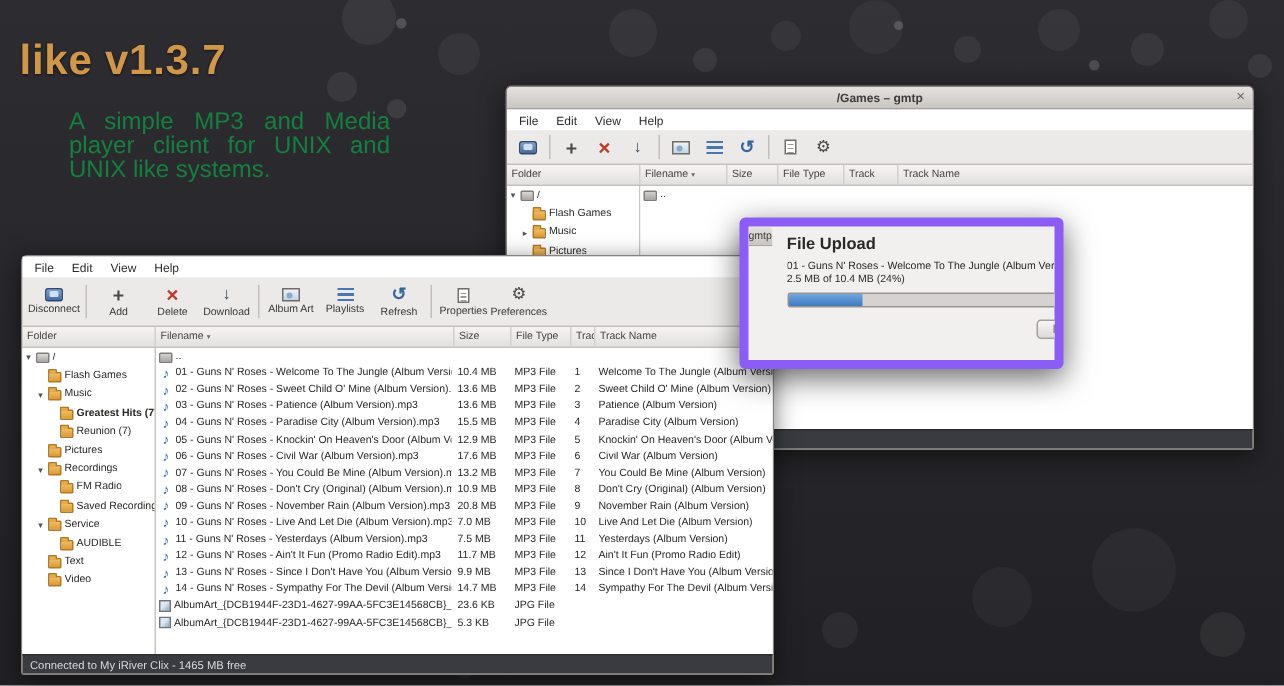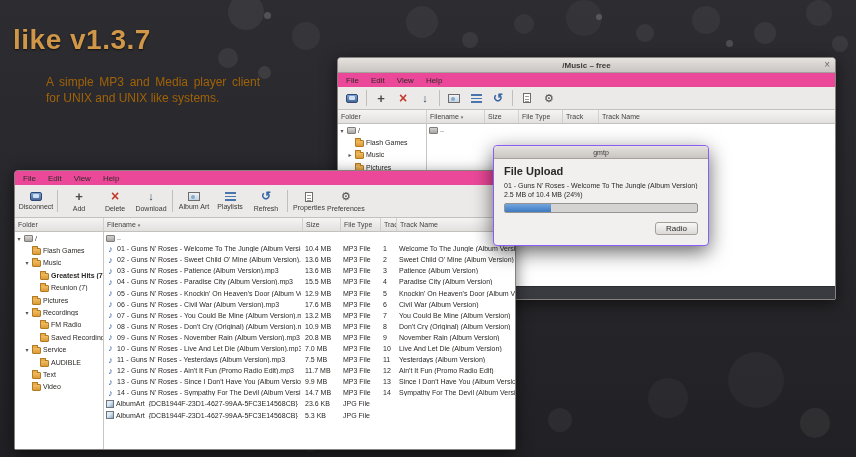--- a/index.html
+++ b/index.html
@@ -10,21 +10,21 @@
     background:linear-gradient(180deg,#2c2c31 0%,#27272b 55%,#212125 100%);
   }
   .bk { position:absolute; border-radius:50%; background:rgba(255,255,255,0.05); }
   .page-title{
     position:absolute; left:13px; top:24px;
     font-size:28px; font-weight:bold; letter-spacing:.5px;
     color:#cf9747; text-shadow:0 1px 2px rgba(0,0,0,.6); z-index:2;
   }
   .page-subtitle{
     position:absolute; left:46px; top:74px; width:214px;
-    font-size:12px; line-height:16px; color:#a16207;
+    font-size:16px; line-height:16px; color:#15803d;
     text-align:justify; z-index:2;
   }
 
   
   .window{
     position:absolute; display:flex; flex-direction:column;
     background:#eceae8; border:1px solid #85827f; border-radius:4px 4px 2px 2px;
     box-shadow:0 4px 16px rgba(0,0,0,.55);
   }
   .window.back{ left:337px; top:57px; width:499px; height:243px; z-index:10; }
@@ -32,21 +32,21 @@
 
   .titlebar{
     flex:none; height:15px; position:relative;
     background:linear-gradient(#e5e2df,#c9c5c1);
     border-bottom:1px solid #a5a19d; border-radius:3px 3px 0 0;
     display:flex; align-items:center; justify-content:center;
     font-size:8px; font-weight:bold; color:#3c3a38;
   }
   .titlebar .close{ position:absolute; right:5px; top:0; font-weight:normal; font-size:10px; color:#6e6a66; line-height:14px; }
 
-  .menubar{ flex:none; height:14px; display:flex; align-items:center; background:#ec4899; font-size:8px; color:#2e2c2a; padding-left:2px; }
+  .menubar{ flex:none; height:14px; display:flex; align-items:center; background:#ffffff; font-size:8px; color:#2e2c2a; padding-left:2px; }
   .menu-item{ padding:1px 6px; }
 
   .toolbar{ flex:none; display:flex; align-items:center; background:#eceae8; border-bottom:1px solid #c4c0bc; padding:0 3px; }
   .front .toolbar{ height:33px; }
   .back  .toolbar{ height:23px; }
   .tbtn{ display:flex; flex-direction:column; align-items:center; justify-content:center; min-width:36px; height:30px; gap:2px; border-radius:2px; }
   .tbtn2{ display:flex; align-items:center; justify-content:center; width:22px; height:20px; border-radius:2px; }
   .tlabel{ font-size:7px; color:#3a3836; white-space:nowrap; }
   .ticon{ height:12px; display:flex; align-items:center; justify-content:center; }
   .tsep{ width:1px; height:22px; background:#c2beba; margin:0 3px; flex:none; }
@@ -102,23 +102,23 @@
   .gi-albumart::after{ content:""; position:absolute; left:2px; top:2px; width:4px; height:4px; border-radius:50%; background:#8aa8c8; }
   .gi-playlist{ width:11px; height:9px; background:repeating-linear-gradient(to bottom,#4a76ae 0 1.5px,transparent 1.5px 3.6px); }
   .gi-refresh::before{ content:"↺"; font-size:12px; font-weight:bold; color:#3465a4; line-height:11px; }
   .gi-properties{ width:8px; height:10px; background:#fff; border:1px solid #6f6c69; position:relative; }
   .gi-properties::after{ content:""; position:absolute; left:1px; right:1px; top:2px; height:6px; background:repeating-linear-gradient(to bottom,#9a9794 0 1px,transparent 1px 2.6px); }
   .gi-preferences::before{ content:"⚙"; font-size:11px; color:#4a4846; line-height:11px; }
 
   
   .dialog{
     position:absolute; left:493px; top:145px; width:216px; height:101px; z-index:30;
-    background:#f2f0ee; border:1px solid #8b5cf6; border-radius:4px;
+    background:#f2f0ee; border:6px solid #8b5cf6; border-radius:4px;
     box-shadow:0 6px 20px rgba(0,0,0,.6); overflow:hidden;
-    display:flex; flex-direction:column;
+    display:flex; 
   }
   .dialog .titlebar{ height:13px; font-size:7px; font-weight:normal; }
   .dialog-body{ flex:1; padding:5px 10px 6px; position:relative; }
   .dlg-heading{ font-size:11px; font-weight:bold; color:#2a2826; margin:1px 0 5px; }
   .dlg-file{ font-size:7px; color:#2a2826; white-space:nowrap; overflow:hidden; }
   .dlg-progress-text{ font-size:7px; color:#2a2826; margin-top:2px; }
   .progress{ margin-top:5px; height:10px; background:#d5d3d1; border:1px solid #97938f; border-radius:2px; overflow:hidden; }
   .progress-fill{ height:100%; background:linear-gradient(#72a5de,#3d7ac0); }
   .dlg-actions{ text-align:right; margin-top:4px; }
   .btn-cancel{
@@ -155,21 +155,21 @@
   <div class="bk" style="left:728px;top:352px;width:56px;height:56px;background:rgba(255,255,255,.04)"></div>
   <div class="bk" style="left:800px;top:408px;width:30px;height:30px;background:rgba(255,255,255,.06)"></div>
   <div class="bk" style="left:302px;top:436px;width:16px;height:16px;background:rgba(255,255,255,.05)"></div>
 </div>
 
 <h1 class="page-title">like v1.3.7</h1>
 <p class="page-subtitle">A simple MP3 and Media player client for UNIX and UNIX like systems.</p>
 
 <div class="window back">
   <div class="titlebar">
-    <span>/Music – free</span>
+    <span>/Games – gmtp</span>
     <span class="close">×</span>
   </div>
   <div class="menubar">
 
       <span class="menu-item">File</span>
 
       <span class="menu-item">Edit</span>
 
       <span class="menu-item">View</span>
 
@@ -645,20 +645,23 @@
             <span class="fic gi-image"></span>
             <span class="lbl">AlbumArt_{DCB1944F-23D1-4627-99AA-5FC3E14568CB}_Small.jpg</span>
           </span>
           <span class="cell c-size">5.3 KB</span>
           <span class="cell c-type">JPG File</span>
           <span class="cell c-track"></span>
           <span class="cell c-tname"></span>
         </div>
       </div>
   </div>
+  <div class="statusbar">
+    <span>Connected to My iRiver Clix - 1465 MB free</span>
+  </div>
 </div>
 
 <div class="dialog">
   <div class="titlebar">
     <span>gmtp</span>
   </div>
   <div class="dialog-body">
     <div class="dlg-heading">File Upload</div>
     <div class="dlg-file">01 - Guns N' Roses - Welcome To The Jungle (Album Version).mp3</div>
     <div class="dlg-progress-text">2.5 MB of 10.4 MB (24%)</div>

